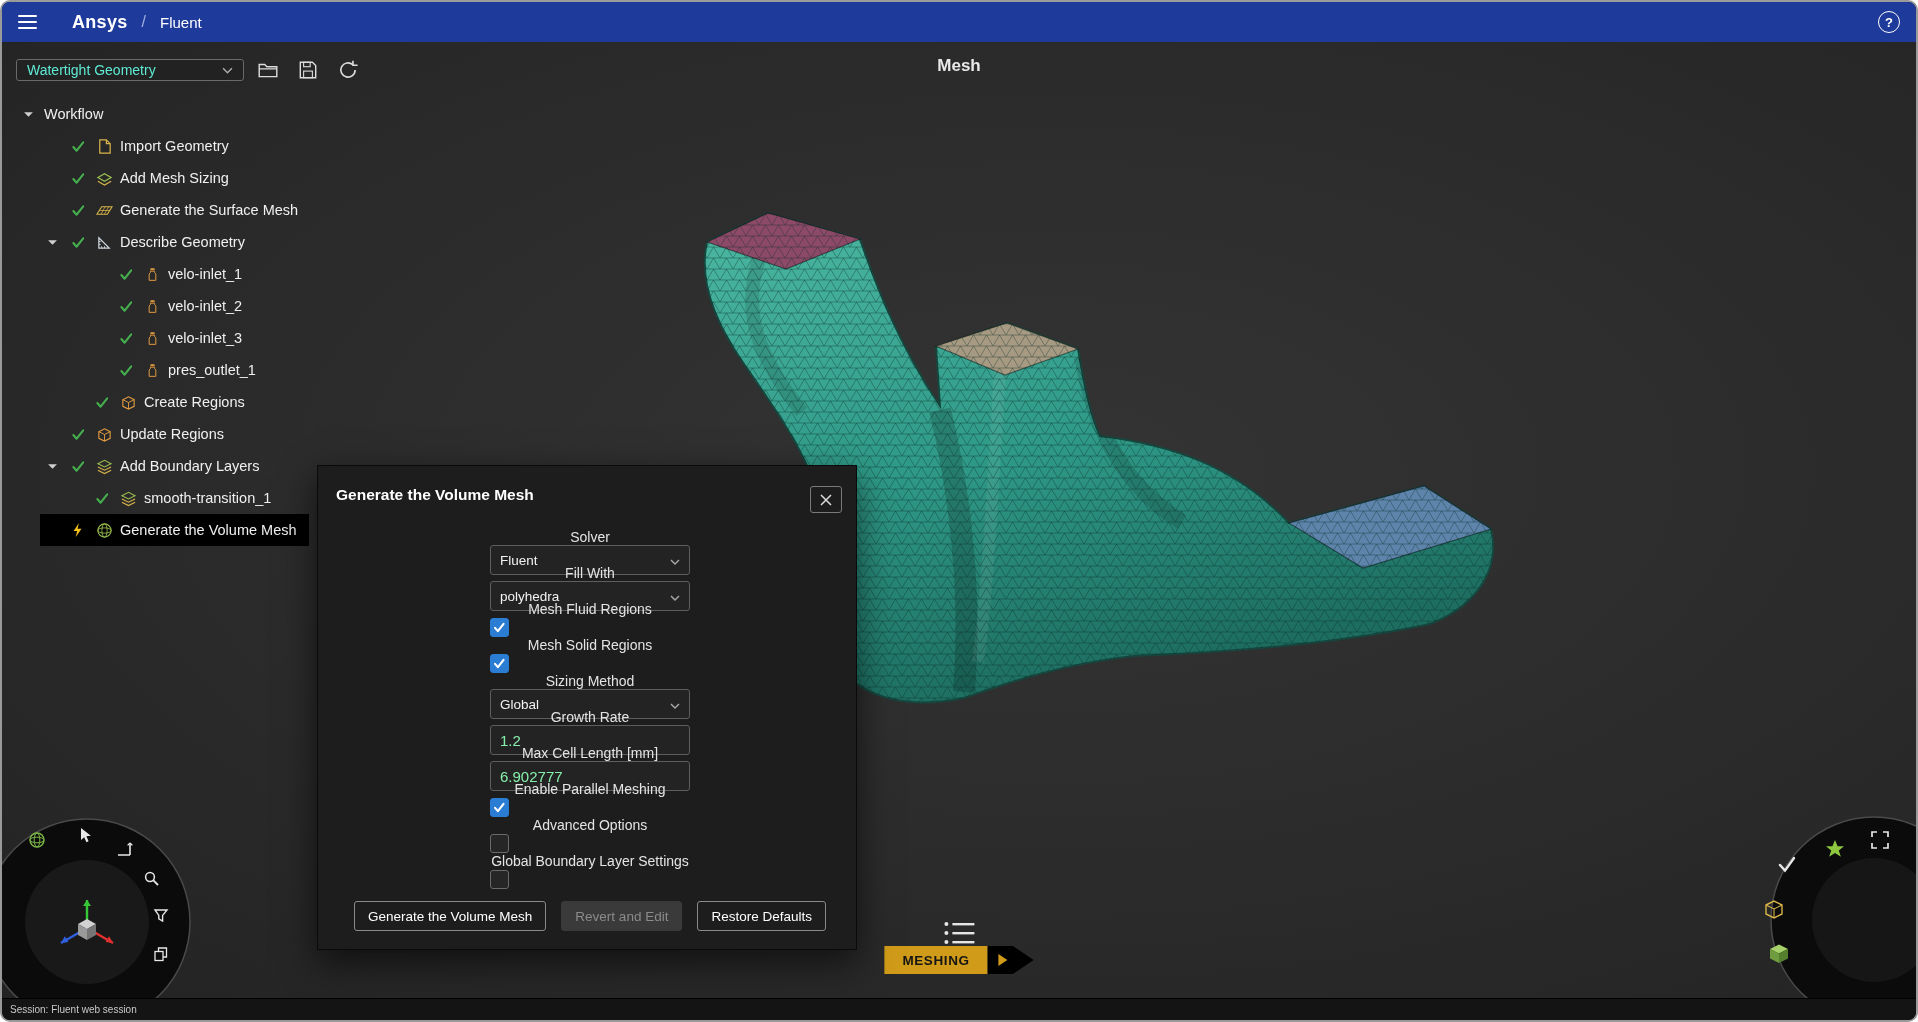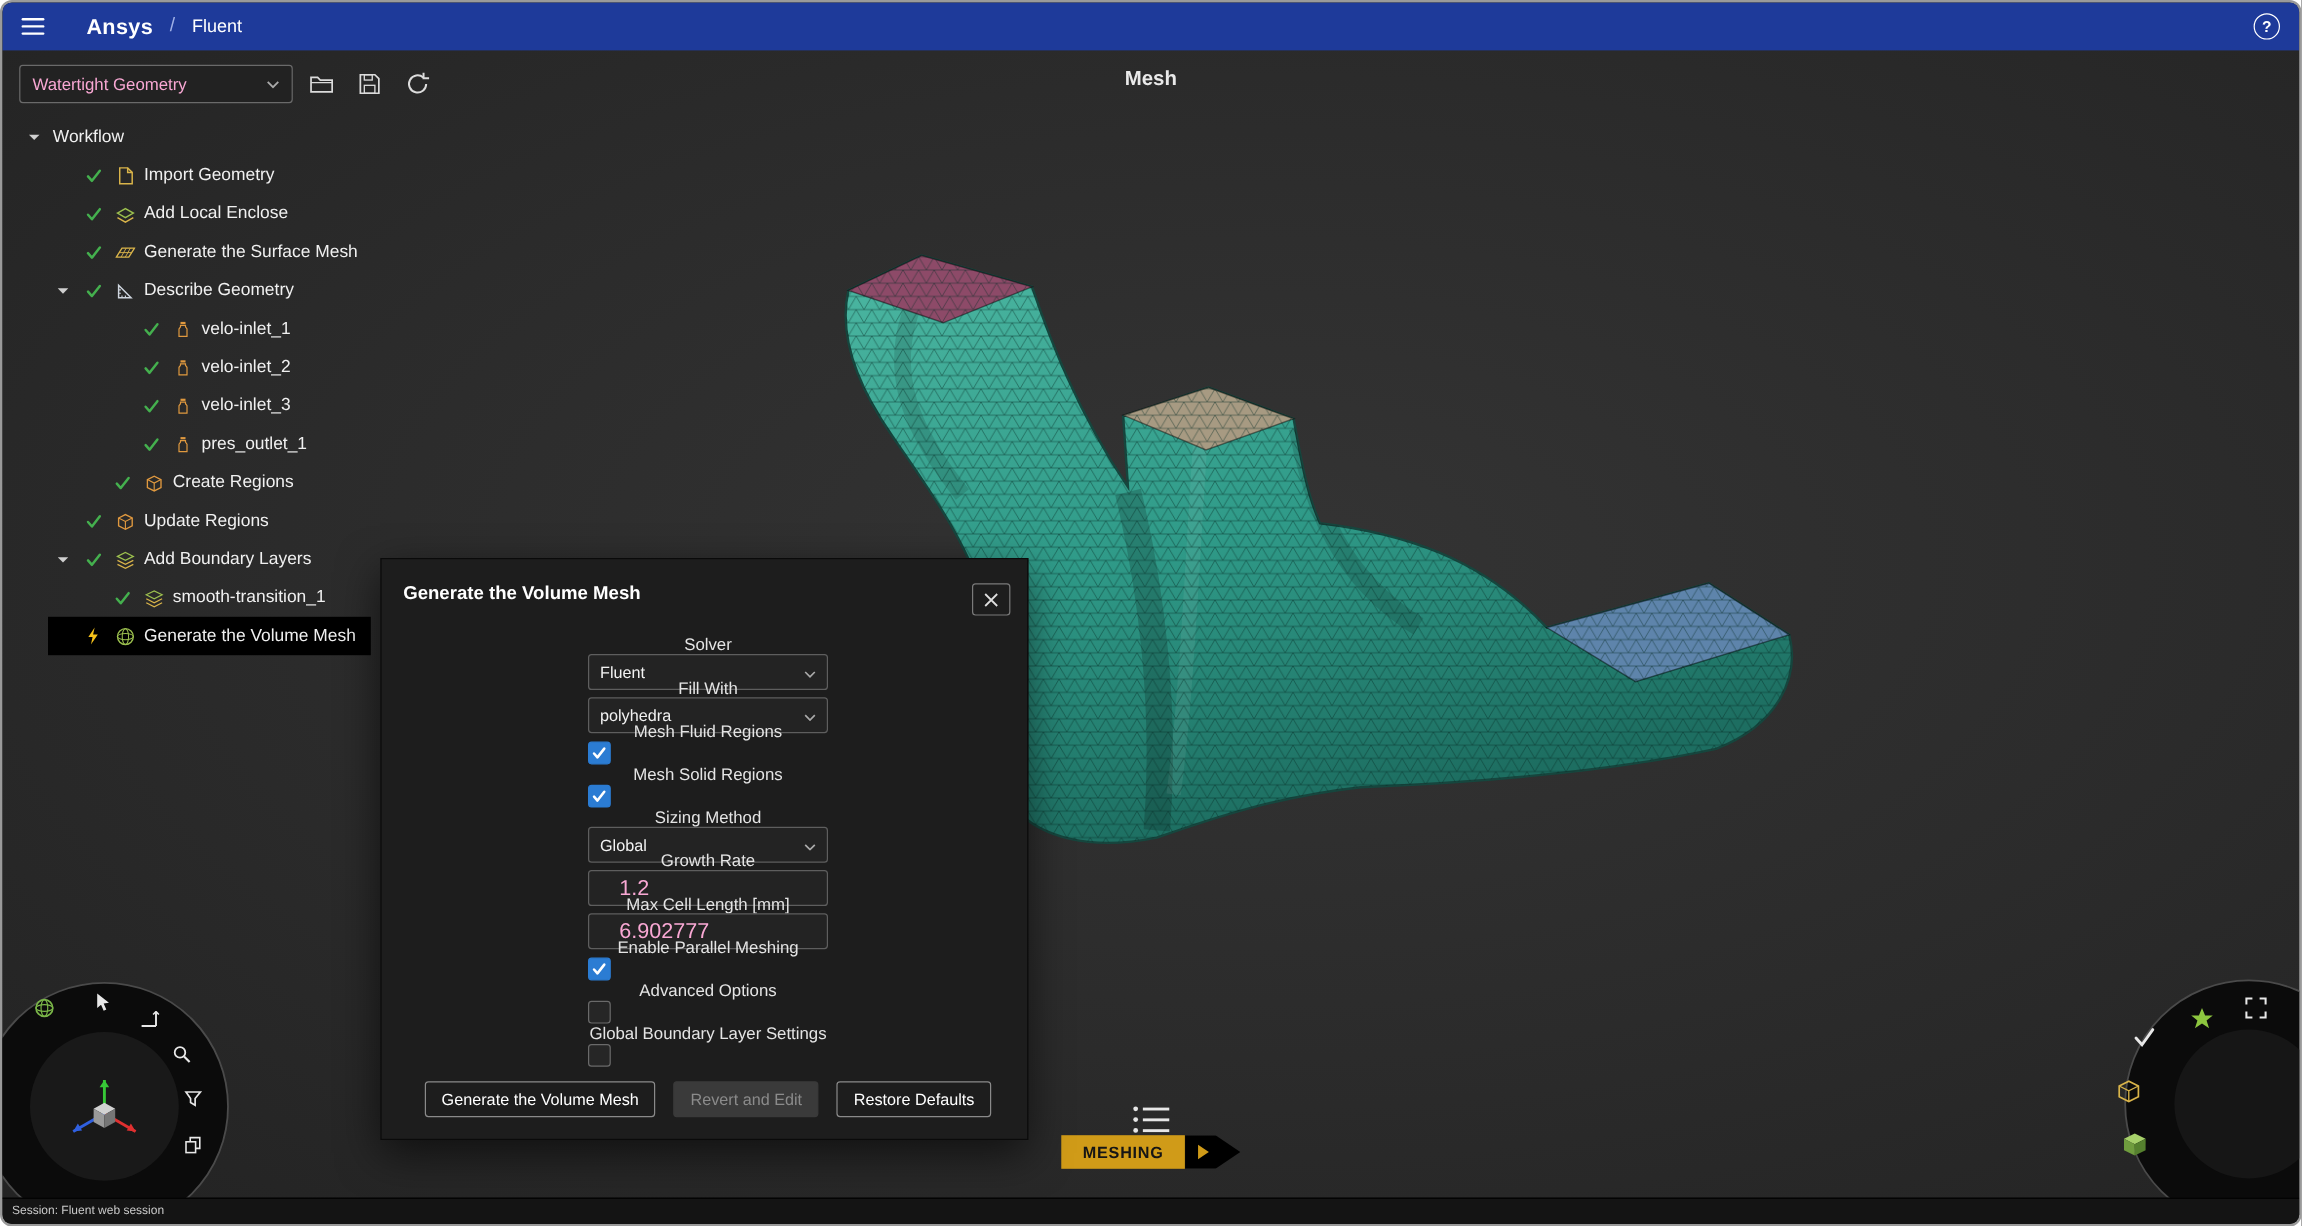--- a/index.html
+++ b/index.html
@@ -33,23 +33,23 @@
   
   .viewport{position:absolute;top:40px;left:0;right:0;bottom:22px;
             background:radial-gradient(ellipse at 55% 45%,#343434 0%,#2b2b2b 55%,#232323 100%);z-index:1;}
   .viewport-title{position:absolute;top:14px;left:50%;transform:translateX(-50%);
                   font-size:17px;font-weight:bold;color:#e9e9e9;}
   .mesh-svg{position:absolute;left:640px;top:150px;width:900px;height:540px;}
 
   
   .sidebar{position:absolute;top:40px;left:0;width:400px;bottom:22px;padding:12px 0 0 14px;z-index:2;}
   .preset-row{display:flex;align-items:center;gap:8px;margin-bottom:12px;}
-  .dropdown{width:228px;height:32px;background:#222;border:1px solid #6a6a6a;border-radius:3px;
+  .dropdown{width:228px;height:22px;background:#222;border:1px solid #6a6a6a;border-radius:3px;
             display:flex;align-items:center;justify-content:space-between;padding:0 10px;
-            color:#f9a8d4;font-size:14px;cursor:pointer;}
+            color:#5eead4;font-size:14px;cursor:pointer;}
   .icon-btn{width:32px;height:32px;display:flex;align-items:center;justify-content:center;
             background:transparent;border:none;cursor:pointer;}
   .tree-row{display:flex;align-items:center;height:32px;gap:6px;width:max-content;
             padding:0 12px 0 2px;font-size:14.5px;color:#f0f0f0;cursor:pointer;}
   .tree-row.selected{background:#000;}
   .caret{width:20px;display:flex;justify-content:center;align-items:center;}
   .state{width:20px;display:flex;justify-content:center;align-items:center;}
   .node-icon{width:20px;display:flex;justify-content:center;align-items:center;}
   .tree-label{white-space:nowrap;}
 
@@ -60,21 +60,21 @@
   .dialog-title{font-size:15.5px;font-weight:bold;color:#fff;}
   .dialog-close{width:32px;height:27px;border:1px solid #7a7a7a;border-radius:3px;background:transparent;
                 display:flex;align-items:center;justify-content:center;cursor:pointer;}
   .dlg-row{display:flex;align-items:center;height:36px;padding:0 30px 0 36px;flex-direction:column;}
   .dlg-label{flex:1;font-size:14px;color:#e4e4e4;}
   .dlg-ctl{width:200px;display:flex;align-items:center;}
   .ctl-select{width:200px;height:30px;background:#232323;border:1px solid #5e5e5e;border-radius:3px;
               display:flex;align-items:center;justify-content:space-between;padding:0 9px;
               color:#f2f2f2;font-size:13.5px;cursor:pointer;}
   .ctl-input{width:200px;height:30px;background:#232323;border:1px solid #5e5e5e;border-radius:3px;
-             display:flex;align-items:center;padding:0 25px;color:#f9a8d4;font-size:18px;cursor:text;}
+             display:flex;align-items:center;padding:0 9px;color:#86efac;font-size:15px;cursor:text;}
   .ctl-check{width:19px;height:19px;border-radius:3px;background:#262626;border:1px solid #6a6a6a;
              display:flex;align-items:center;justify-content:center;cursor:pointer;}
   .ctl-check.on{background:var(--checkbox-blue);border-color:var(--checkbox-blue);}
   .dlg-footer{display:flex;gap:15px;padding:12px 0 4px 36px;}
   .dlg-btn{height:30px;padding:0 13px;font-size:13.5px;border-radius:3px;border:1px solid #8a8a8a;
            background:#1d1d1d;color:#fff;cursor:pointer;font-family:inherit;}
   .dlg-btn.disabled{background:#3a3a3a;border-color:#3a3a3a;color:#8b8b8b;cursor:default;}
 
   
   .nav-ball{position:absolute;z-index:3;}
@@ -230,21 +230,21 @@
             <svg width="15" height="15" viewBox="0 0 16 16">
               <path d="M2.5 8.5l3.5 4 7-9" fill="none" stroke="var(--check-green)" stroke-width="2.2" stroke-linecap="round" stroke-linejoin="round"></path>
             </svg>
           </span>
           <span class="node-icon">
             <svg width="17" height="17" viewBox="0 0 18 18">
               <path d="M2 8l7-4 7 4-7 4z" fill="none" stroke="#9bbf4e" stroke-width="1.3"></path>
               <path d="M2 12l7 4 7-4" fill="none" stroke="#d9b44a" stroke-width="1.3"></path>
             </svg>
           </span>
-          <span class="tree-label">Add Local Enclose</span>
+          <span class="tree-label">Add Mesh Sizing</span>
         </div>
         <div class="tree-row" style="margin-left: 24px;">
           <span class="caret"></span>
           <span class="state">
             <svg width="15" height="15" viewBox="0 0 16 16">
               <path d="M2.5 8.5l3.5 4 7-9" fill="none" stroke="var(--check-green)" stroke-width="2.2" stroke-linecap="round" stroke-linejoin="round"></path>
             </svg>
           </span>
           <span class="node-icon">
             <svg width="17" height="17" viewBox="0 0 18 18">

